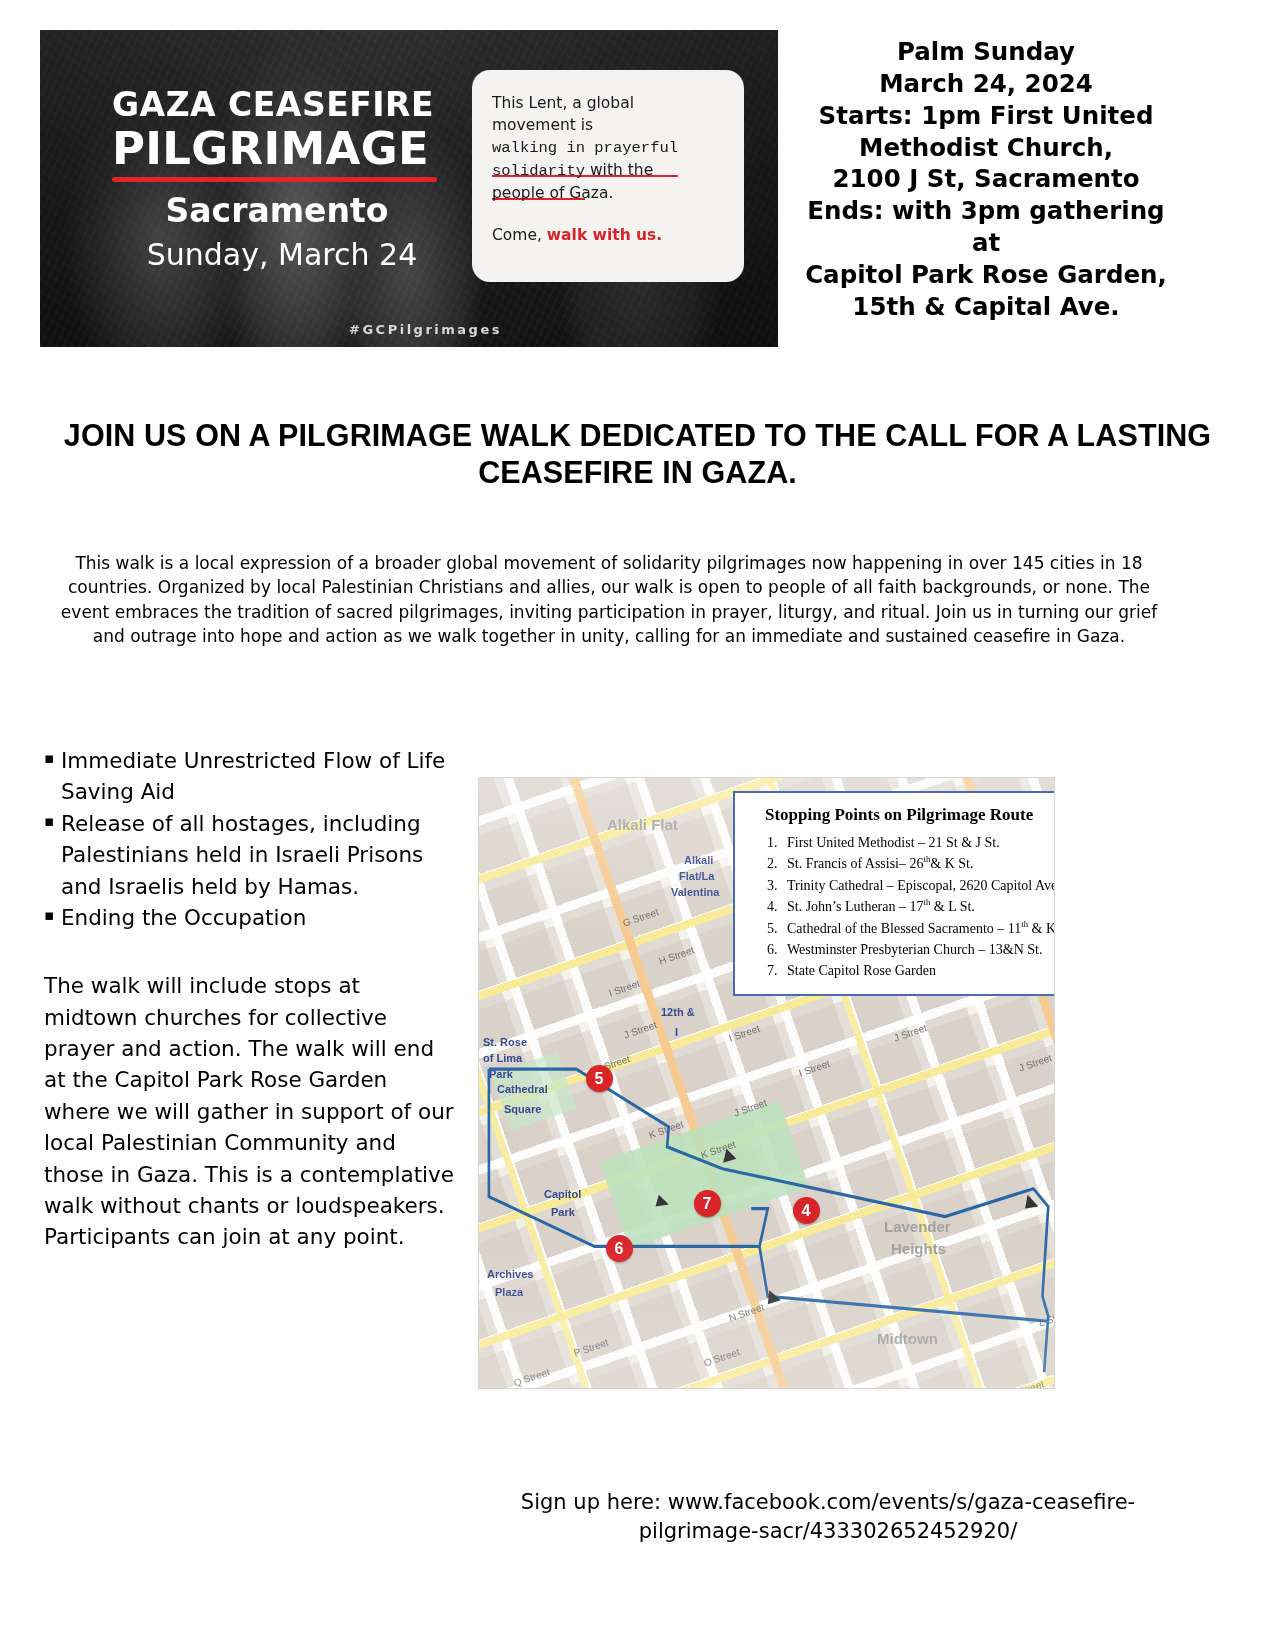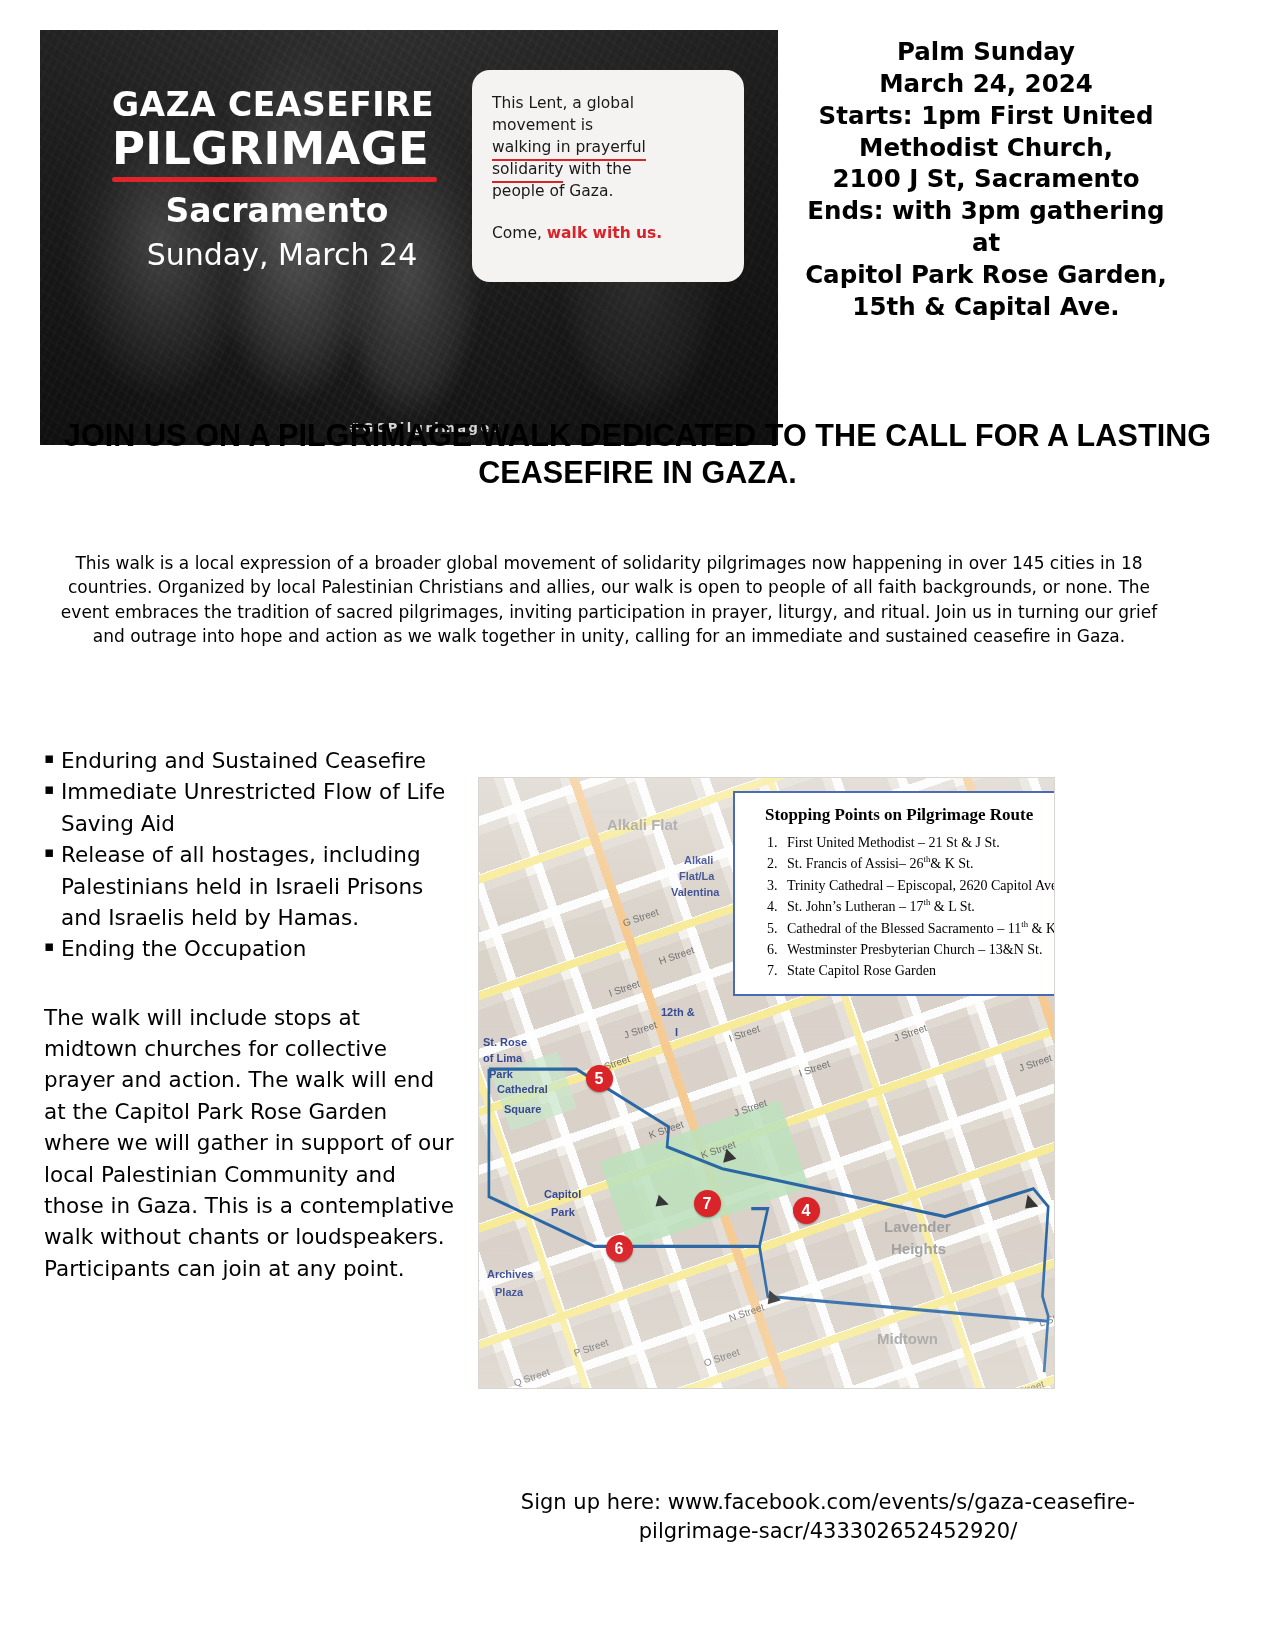--- a/index.html
+++ b/index.html
@@ -16,21 +16,21 @@
     color: #000000;
     overflow: hidden;
   }
 
   
   .banner {
     position: absolute;
     left: 40px;
     top: 30px;
     width: 738px;
-    height: 415px;
+    height: 317px;
     overflow: hidden;
     background: #c2410c;
   }
   .banner-photo {
     position: absolute;
     inset: 0;
     background:
       radial-gradient(ellipse 120px 200px at 120px 210px, #6a6a6a 0%, #3a3a3a 55%, rgba(40,40,40,0) 80%),
       radial-gradient(ellipse 110px 230px at 255px 190px, #7b7b7b 0%, #444 55%, rgba(40,40,40,0) 80%),
       radial-gradient(ellipse 90px 190px at 370px 240px, #5e5e5e 0%, #3a3a3a 60%, rgba(40,40,40,0) 82%),
@@ -113,21 +113,22 @@
   }
   .callout-text {
     font-family: "DejaVu Sans", sans-serif;
     font-size: 15.5px;
     line-height: 1.42;
     color: #1a1a1a;
     font-weight: 500;
   }
   .underline-red {
     border-bottom: 2.5px solid #d8232a;
-    padding-bottom: 3px;
+    padding-bottom: 18px;
+    font-family: Liberation Mono, monospace;
   }
   .callout-come {
     margin-top: 22px;
     font-family: "DejaVu Sans", sans-serif;
     font-size: 15.5px;
     color: #1a1a1a;
     font-weight: 500;
   }
   .red-strong { color: #d8232a; font-weight: 700; }
   .banner-hashtag {
@@ -406,21 +407,20 @@
 Ends: with 3pm gathering at
 Capitol Park Rose Garden,
 15th &amp; Capital Ave.</div>
 
 <div class="headline">JOIN US ON A PILGRIMAGE WALK DEDICATED TO THE CALL FOR A LASTING CEASEFIRE IN GAZA.</div>
 
 <div class="intro">This walk is a local expression of a broader global movement of solidarity pilgrimages now happening in over 145 cities in 18 countries. Organized by local Palestinian Christians and allies, our walk is open to people of all faith backgrounds, or none. The event embraces the tradition of sacred pilgrimages, inviting participation in prayer, liturgy, and ritual. Join us in turning our grief and outrage into hope and action as we walk together in unity, calling for an immediate and sustained ceasefire in Gaza.</div>
 
 <div class="left-col">
   <ul class="bullets">
-    <li>Enduring and Sustained Ceasefire</li>
     <li>Immediate Unrestricted Flow of Life Saving Aid</li>
     <li>Release of all hostages, including Palestinians held in Israeli Prisons and Israelis held by Hamas.</li>
     <li>Ending the Occupation</li>
   </ul>
   <div class="closing-para">The walk will include stops at midtown churches for collective prayer and action. The walk will end at the Capitol Park Rose Garden where we will gather in support of our local Palestinian Community and those in Gaza. This is a contemplative walk without chants or loudspeakers. Participants can join at any point.</div>
 </div>
 
 <div class="map-wrap">
   <div class="map-base"></div>
   <div class="grid-layer">

